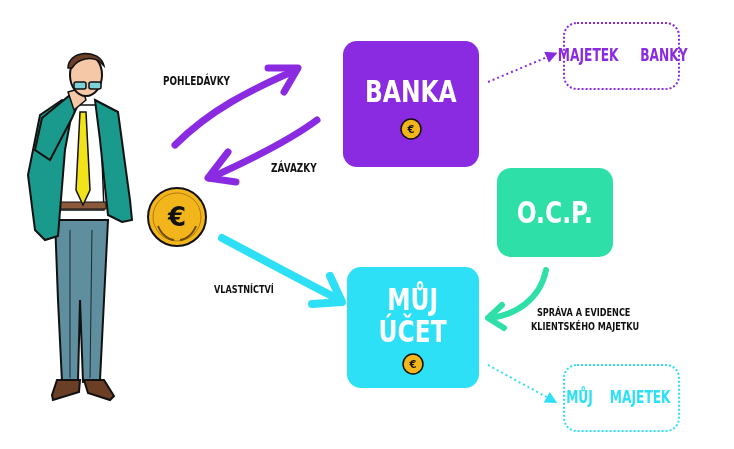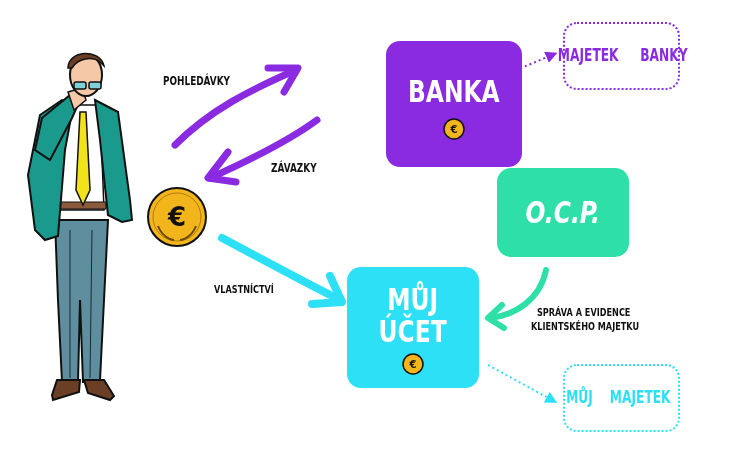--- a/index.html
+++ b/index.html
@@ -87,34 +87,34 @@
   <path d="M488 365 L552 400" stroke="#2ee0f5" stroke-width="2" stroke-dasharray="2 3" fill="none" marker-end="url(#mc)"></path>
 </svg>
 
 <svg class="abs" style="left:146px; top:186px;" width="62" height="62" viewBox="0 0 62 62">
   <circle cx="31" cy="31" r="29" fill="#f2b51c" stroke="#111" stroke-width="2"></circle>
   <circle cx="31" cy="31" r="24" fill="none" stroke="#b07b0a" stroke-width="1"></circle>
   <text x="31" y="40" text-anchor="middle" font-family="DejaVu Sans, sans-serif" font-size="26" font-weight="bold" fill="#111">€</text>
   <path d="M12 40 C16 50, 24 54, 28 54 M50 40 C46 50, 38 54, 34 54" stroke="#6b4a06" stroke-width="2" fill="none"></path>
 </svg>
 
-<div class="box" style="left:343px; top:41px; width:136px; height:126px; background:#8a2be2;margin-left:43px;">
+<div class="box" style="left:343px; top:41px; width:136px; height:126px; background:#8a2be2;">
   <div class="t" style="font-size:30px; margin-top:8px;">BANKA</div>
   <svg class="coin" style="margin-top:10px;" width="22" height="22" viewBox="0 0 22 22">
     <circle cx="11" cy="11" r="10" fill="#f2b51c" stroke="#111" stroke-width="1.5"></circle>
     <text x="11" y="15" text-anchor="middle" font-family="DejaVu Sans, sans-serif" font-size="10" font-weight="bold" fill="#111">€</text>
   </svg>
 </div>
 
 <div class="dbox" style="left:563px; top:22px; width:113px; height:64px; border:2px dotted #8a2be2;">
   <div class="t" style="color:#8a2be2;">MAJETEK</div>
   <div class="t" style="color:#8a2be2;">BANKY</div>
 </div>
 
-<div class="box" style="left:497px; top:168px; width:132px; height:89px; background:#2ee0a8;font-style:italic;">
+<div class="box" style="left:497px; top:168px; width:116px; height:89px; background:#2ee0a8;">
   <div class="t" style="font-size:30px;">O.C.P.</div>
 </div>
 
 <div class="box" style="left:347px; top:267px; width:132px; height:121px; background:#2ee0f5;">
   <div class="t" style="font-size:30px; margin-top:4px;">MŮJ</div>
   <div class="t" style="font-size:30px;">ÚČET</div>
   <svg class="coin" style="margin-top:6px;" width="22" height="22" viewBox="0 0 22 22">
     <circle cx="11" cy="11" r="10" fill="#f2b51c" stroke="#111" stroke-width="1.5"></circle>
     <text x="11" y="15" text-anchor="middle" font-family="DejaVu Sans, sans-serif" font-size="10" font-weight="bold" fill="#111">€</text>
   </svg>

